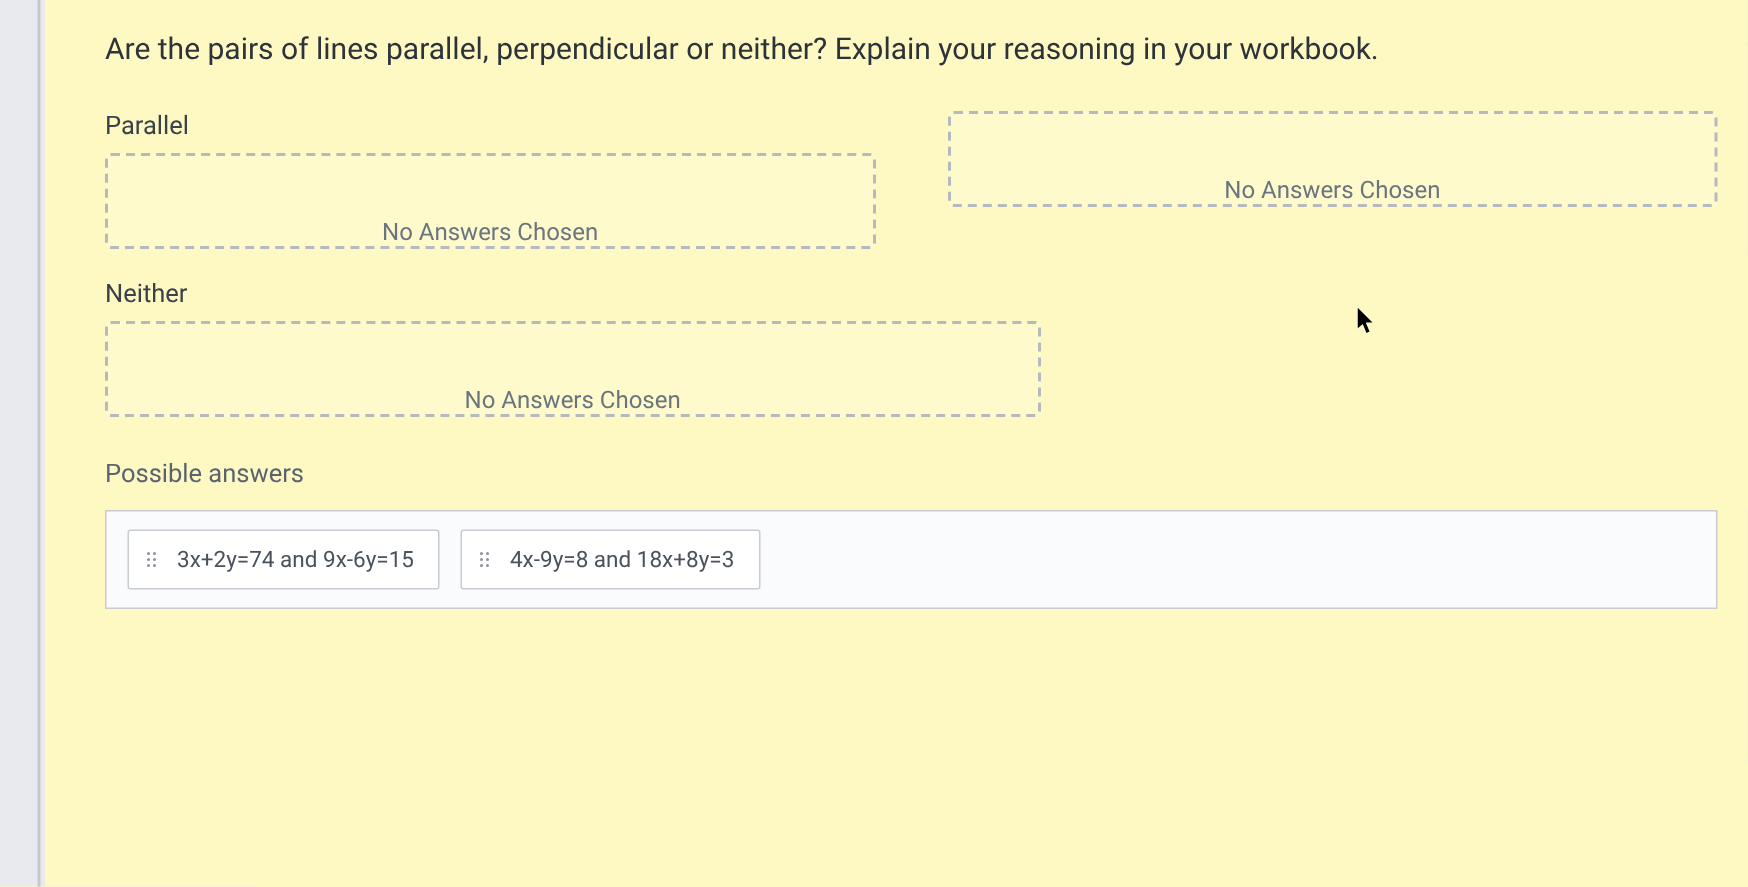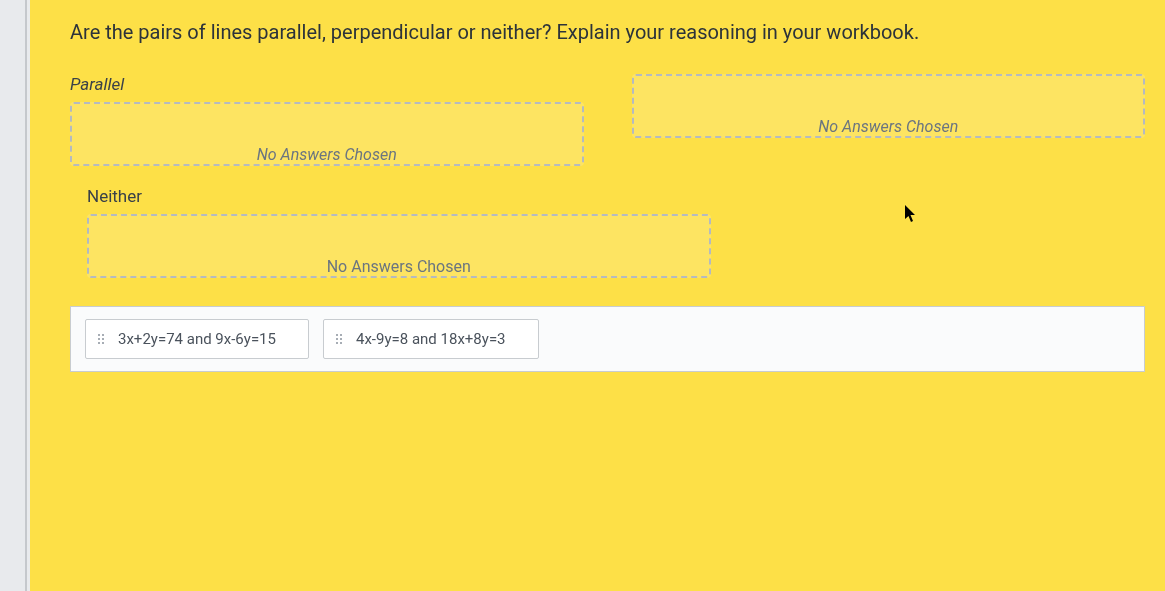--- a/index.html
+++ b/index.html
@@ -10,21 +10,21 @@
     body {
       font-family: -apple-system, BlinkMacSystemFont, "Segoe UI", Roboto, Helvetica, Arial, sans-serif;
       background: #e8eaed;
       padding: 0;
       width: 1165px;
       height: 591px;
       overflow: hidden;
       position: relative;
     }
     .page-container {
-      background: #fde047;
+      background: #fef9c3;
       margin: 0 0 0 30px;
       padding: 18px 20px 20px 40px;
       min-height: 591px;
       position: relative;
     }
     .left-border {
       position: absolute;
       left: 25px;
       top: 0;
       width: 2px;
@@ -47,21 +47,20 @@
     .question-text {
       font-size: 20px;
       color: #2c333a;
       margin-bottom: 28px;
       line-height: 1.4;
     }
     .categories-row {
       display: flex;
       gap: 48px;
       margin-bottom: 20px;
-      font-style: italic;
     }
     .category {
       flex: 1;
     }
     .category-label {
       font-size: 17px;
       color: #3a4148;
       margin-bottom: 8px;
     }
     .drop-zone {
@@ -73,39 +72,38 @@
       justify-content: center;
       background: rgba(255,255,255,0.15);
     }
     .drop-zone-placeholder {
       color: #6b7580;
       font-size: 16px;
     }
     .neither-row {
       margin-bottom: 28px;
       width: 58%;
-      margin-left: 17px;
     }
     .possible-answers-label {
       font-size: 17px;
       color: #5a6470;
       margin-bottom: 14px;
     }
     .answers-container {
       border: 1px solid #c8ccd0;
       background: #fafbfc;
       padding: 12px 14px;
       display: flex;
       gap: 14px;
       align-items: center;
     }
     .answer-chip {
       border: 1px solid #c8ccd0;
       background: #fff;
-      padding: 10px 32px 10px 10px;
+      padding: 10px 16px 10px 10px;
       display: flex;
       align-items: center;
       gap: 12px;
       cursor: grab;
       border-radius: 2px;
     }
     .drag-handle {
       display: inline-flex;
       flex-direction: column;
       gap: 2px;
@@ -159,20 +157,21 @@
     </div>
   </div>
 
   <div class="neither-row">
     <div class="category-label">Neither</div>
     <div class="drop-zone">
       <span class="drop-zone-placeholder">No Answers Chosen</span>
     </div>
   </div>
 
+  <div class="possible-answers-label">Possible answers</div>
 
   <div class="answers-container">
     <div class="answer-chip">
       <span class="drag-handle">
         <span class="drag-handle-row">
             <span class="drag-dot"></span>
             <span class="drag-dot"></span>
           </span>
         <span class="drag-handle-row">
             <span class="drag-dot"></span>

